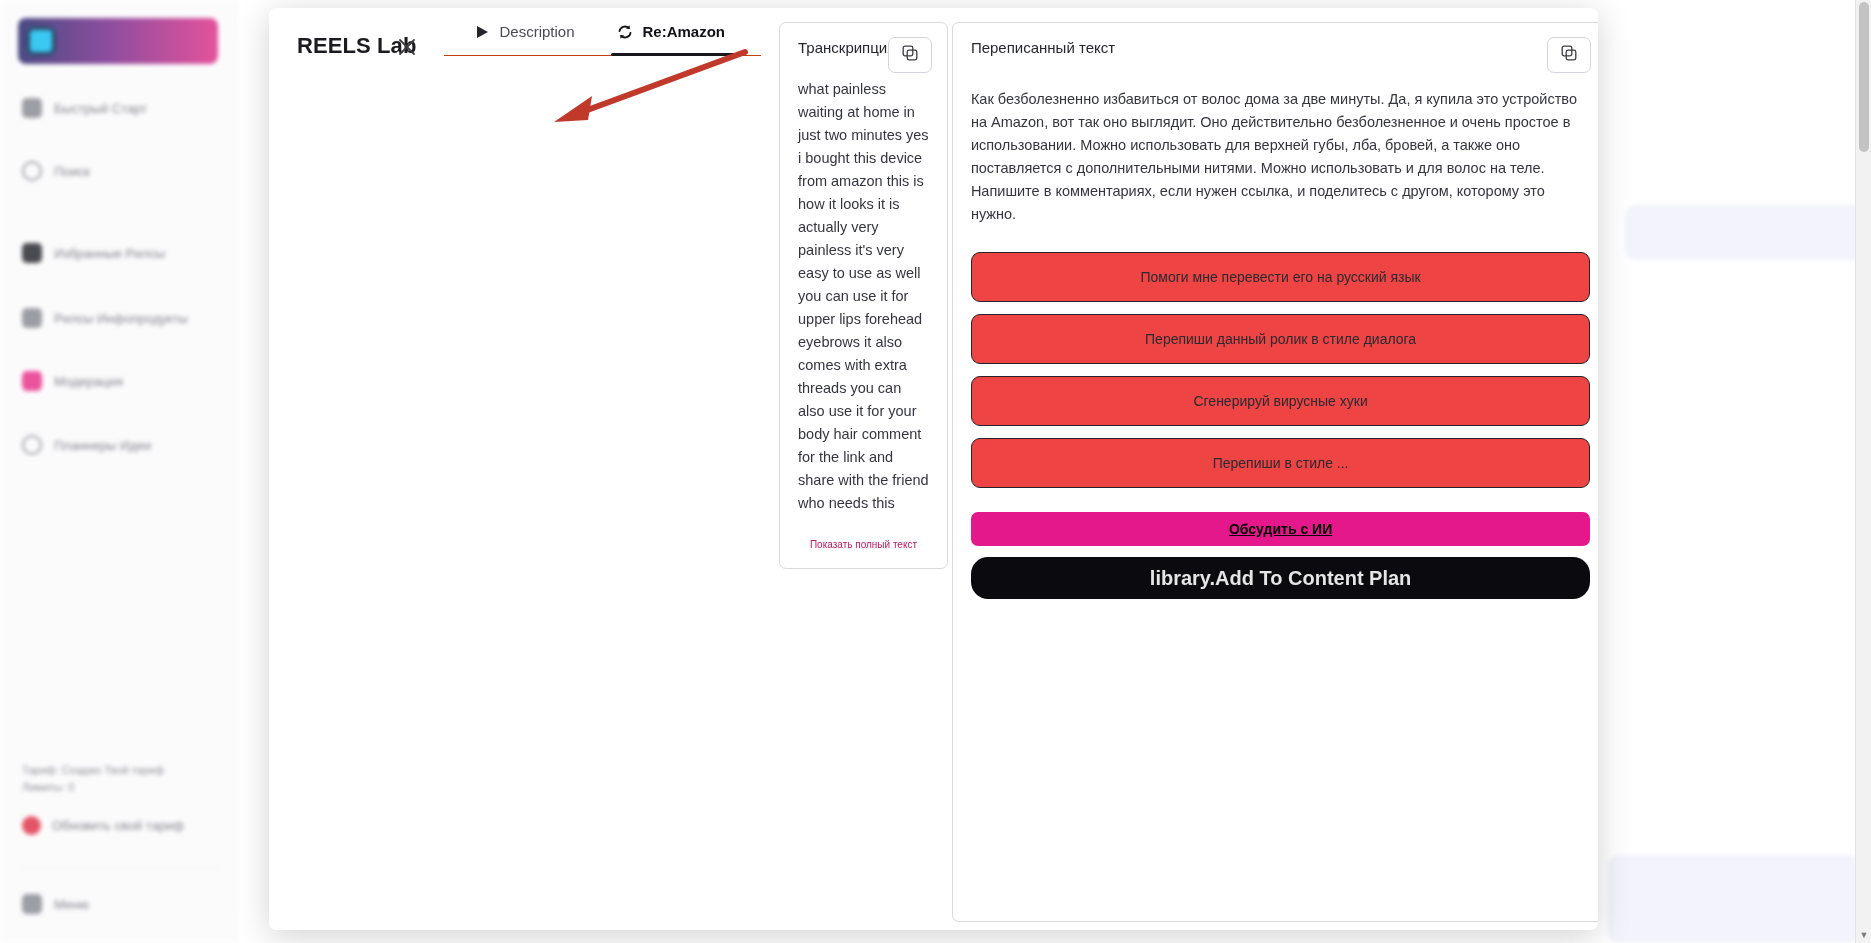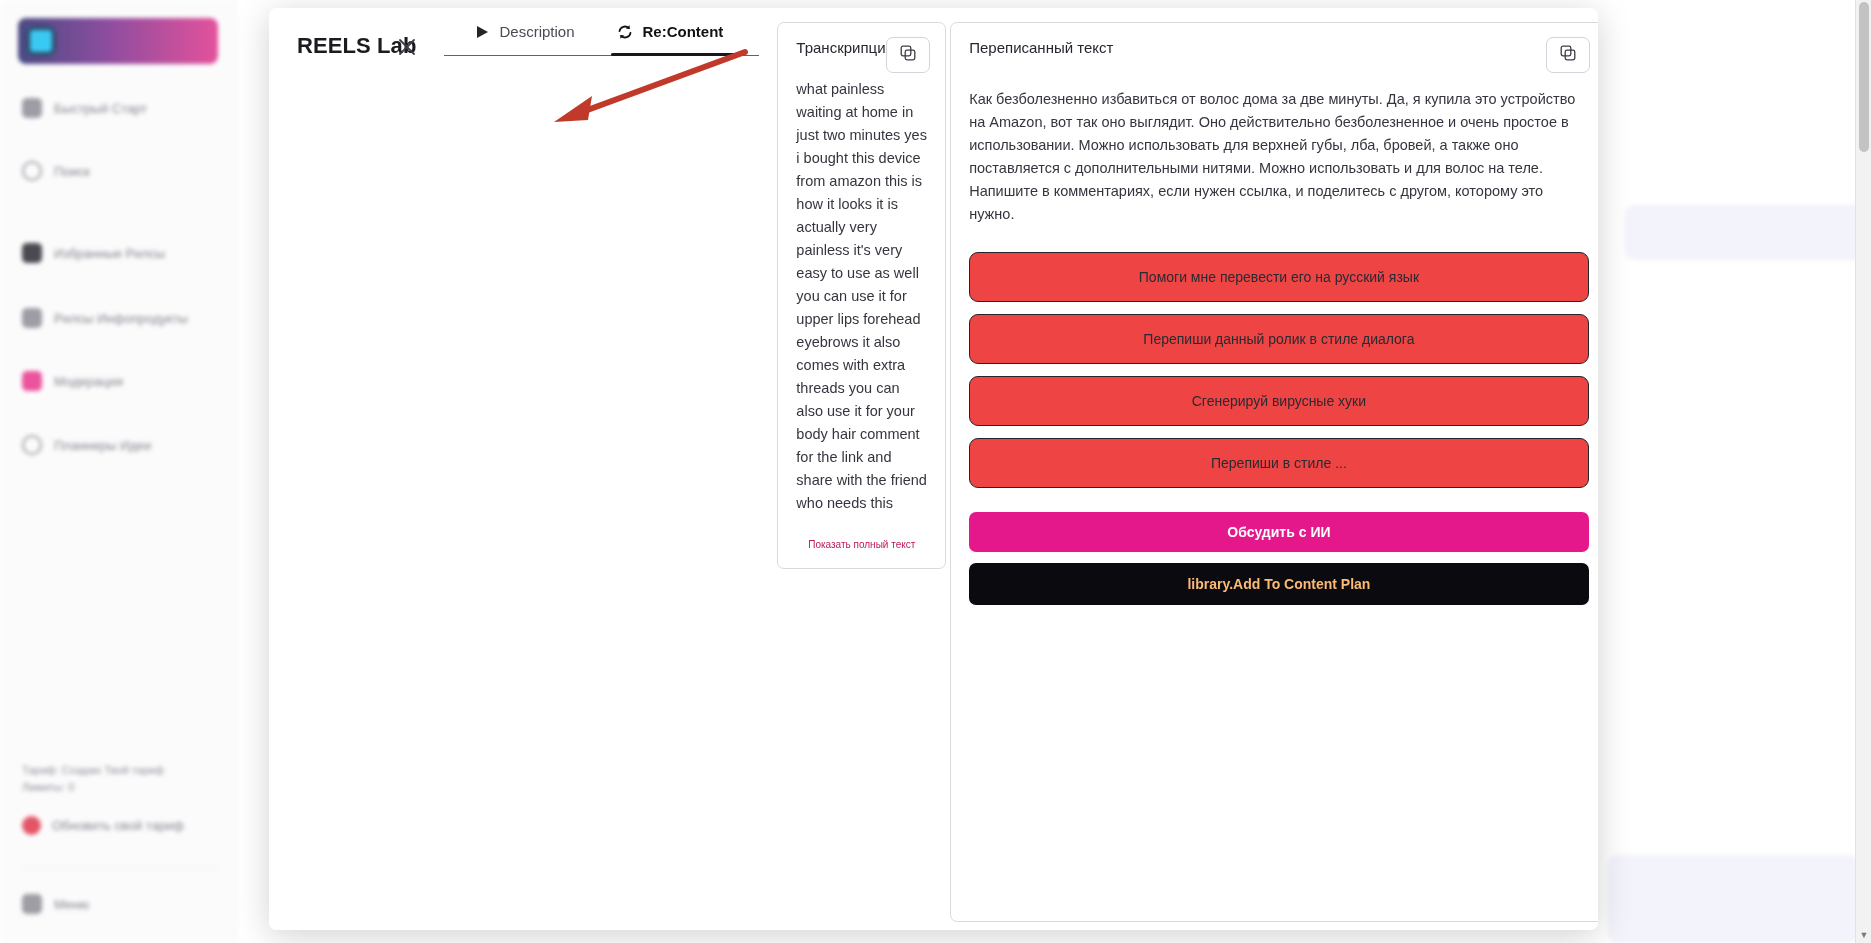--- a/index.html
+++ b/index.html
@@ -223,36 +223,37 @@
     height: 50px;
     border: 1px solid #24242b;
     border-radius: 9px;
     background: #ef4444;
     color: #2a2a32;
     font-size: 14px;
     display: flex; align-items: center; justify-content: center;
     cursor: pointer;
   }
   .primary-btn {
-    height: 40px;
+    height: 34px;
     border-radius: 7px;
     background: #e5188b;
-    color: #ffffff;
+    color: #000000;
     font-size: 14px;
     font-weight: bold;
     display: flex; align-items: center; justify-content: center;
     cursor: pointer;
     margin-top: 24px;
+    text-decoration: underline;
   }
   .dark-btn {
     height: 42px;
-    border-radius: 7px;
+    border-radius: 17px;
     background: #0b0b0f;
-    color: #fdba74;
-    font-size: 14px;
+    color: #e5e5e5;
+    font-size: 20px;
     font-weight: bold;
     display: flex; align-items: center; justify-content: center;
     cursor: pointer;
     margin-top: 11px;
   }
 
   .modal-footer {
     flex: 0 0 auto;
     height: 74px;
     border-top: 1px solid #e4e4ea;
@@ -359,21 +360,21 @@
       </div>
       <div class="tab active">
         <span class="tab-ico">
           <svg width="16" height="16" viewBox="0 0 16 16" aria-hidden="true">
             <path d="M2.5 7.2a5.5 5.5 0 0 1 9.3-3.1" fill="none" stroke="#111116" stroke-width="1.8" stroke-linecap="round"></path>
             <polygon points="12.6,1.2 12.6,5.0 8.8,4.6" fill="#111116"></polygon>
             <path d="M13.5 8.8a5.5 5.5 0 0 1-9.3 3.1" fill="none" stroke="#111116" stroke-width="1.8" stroke-linecap="round"></path>
             <polygon points="3.4,14.8 3.4,11.0 7.2,11.4" fill="#111116"></polygon>
           </svg>
         </span>
-        <span>Re:Content</span>
+        <span>Re:Amazon</span>
       </div>
     </div>
 
     <div class="modal-body">
 
       <div class="card left">
         <div class="card-title">Транскрипция</div>
         <div class="copy-btn">
           <span>
             <svg width="16" height="16" viewBox="0 0 16 16" aria-hidden="true">

